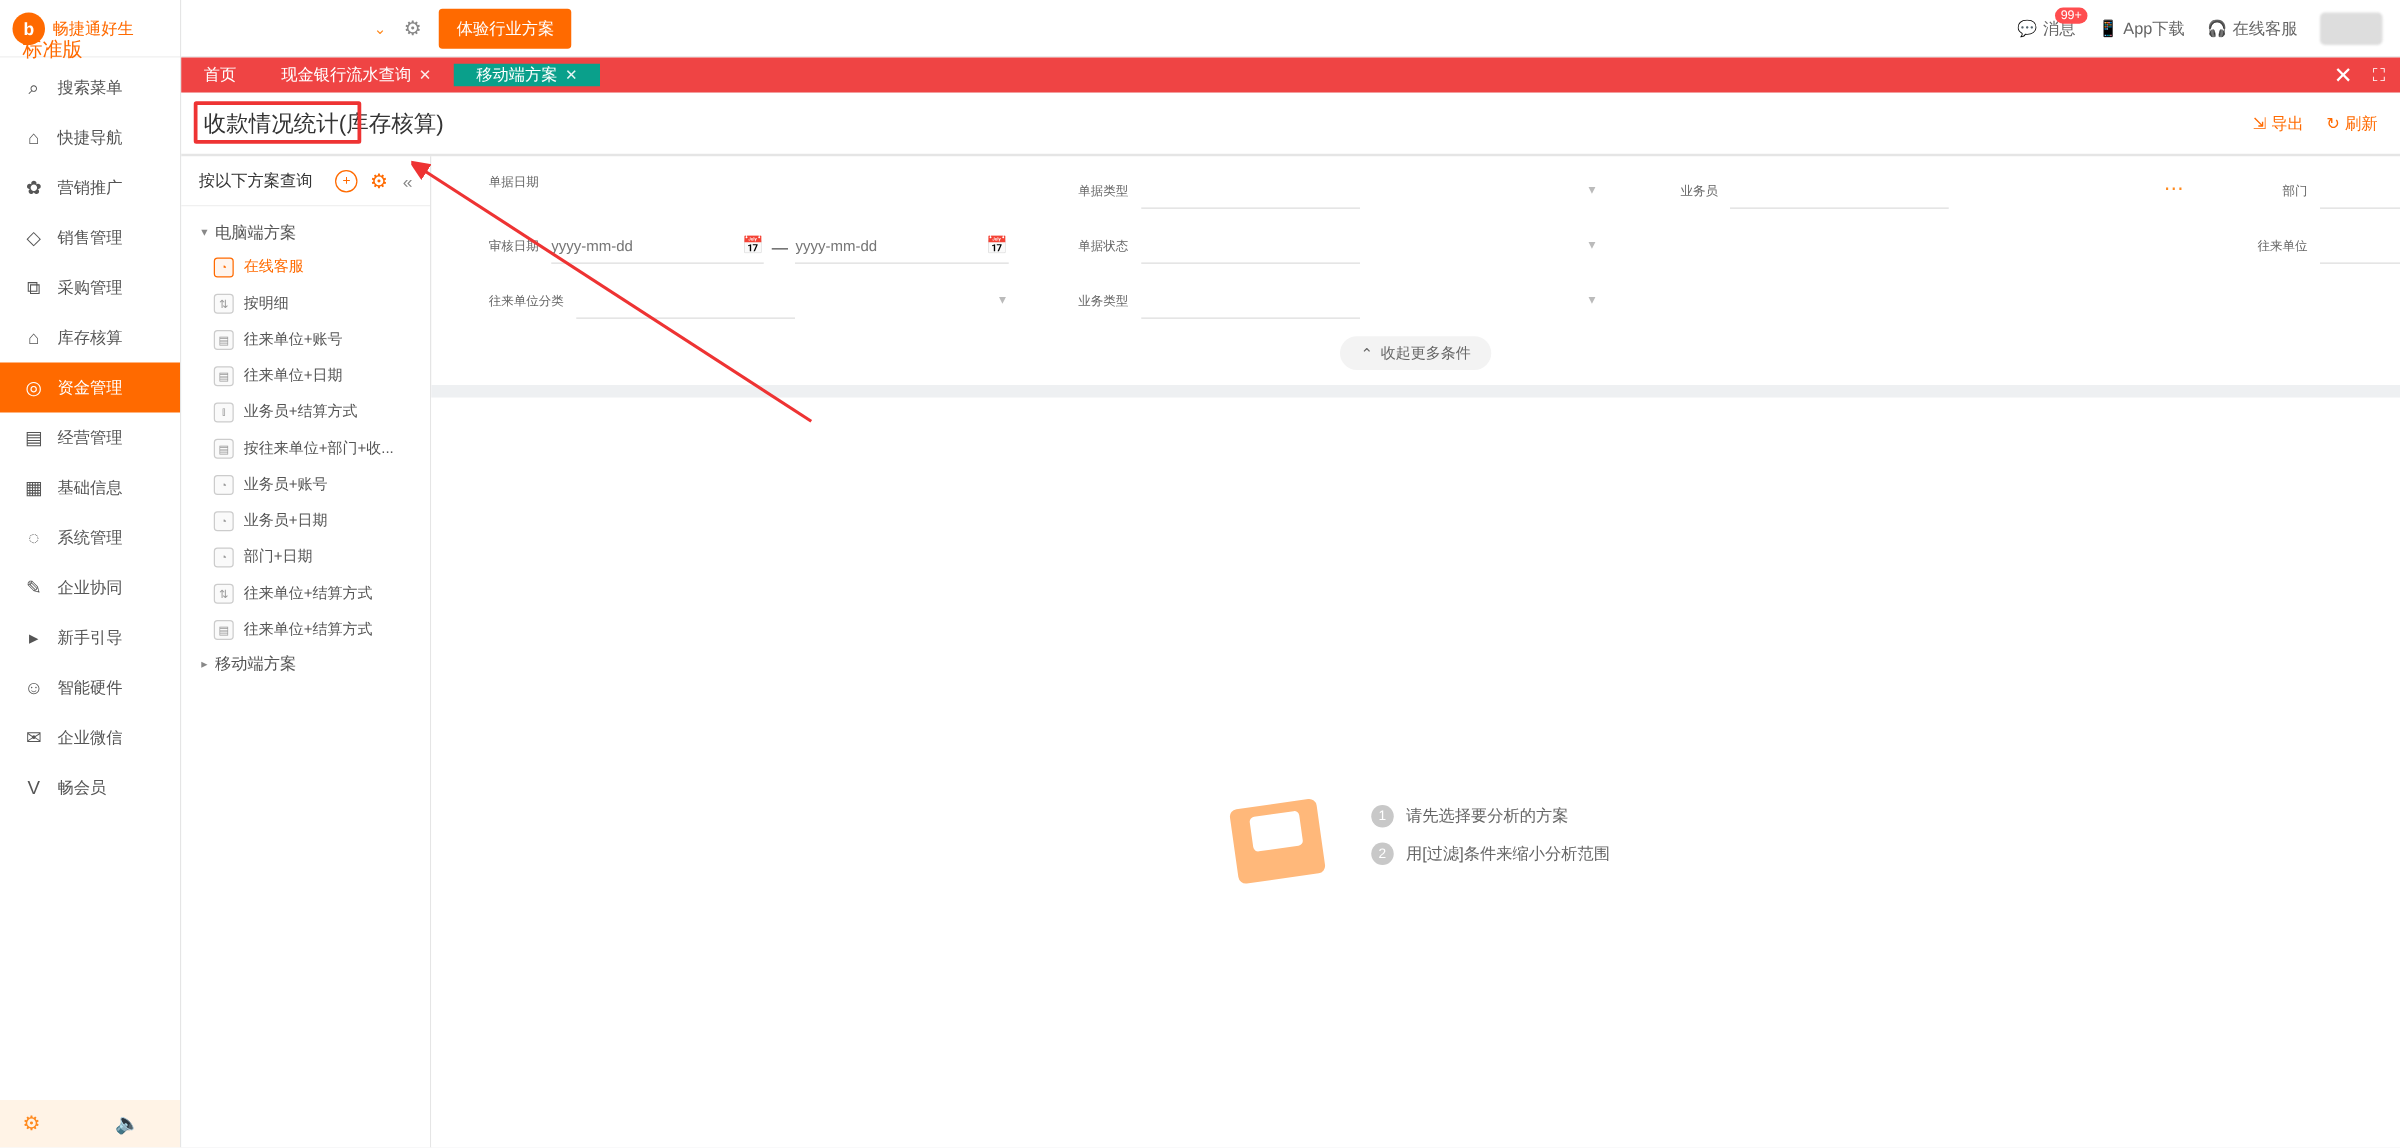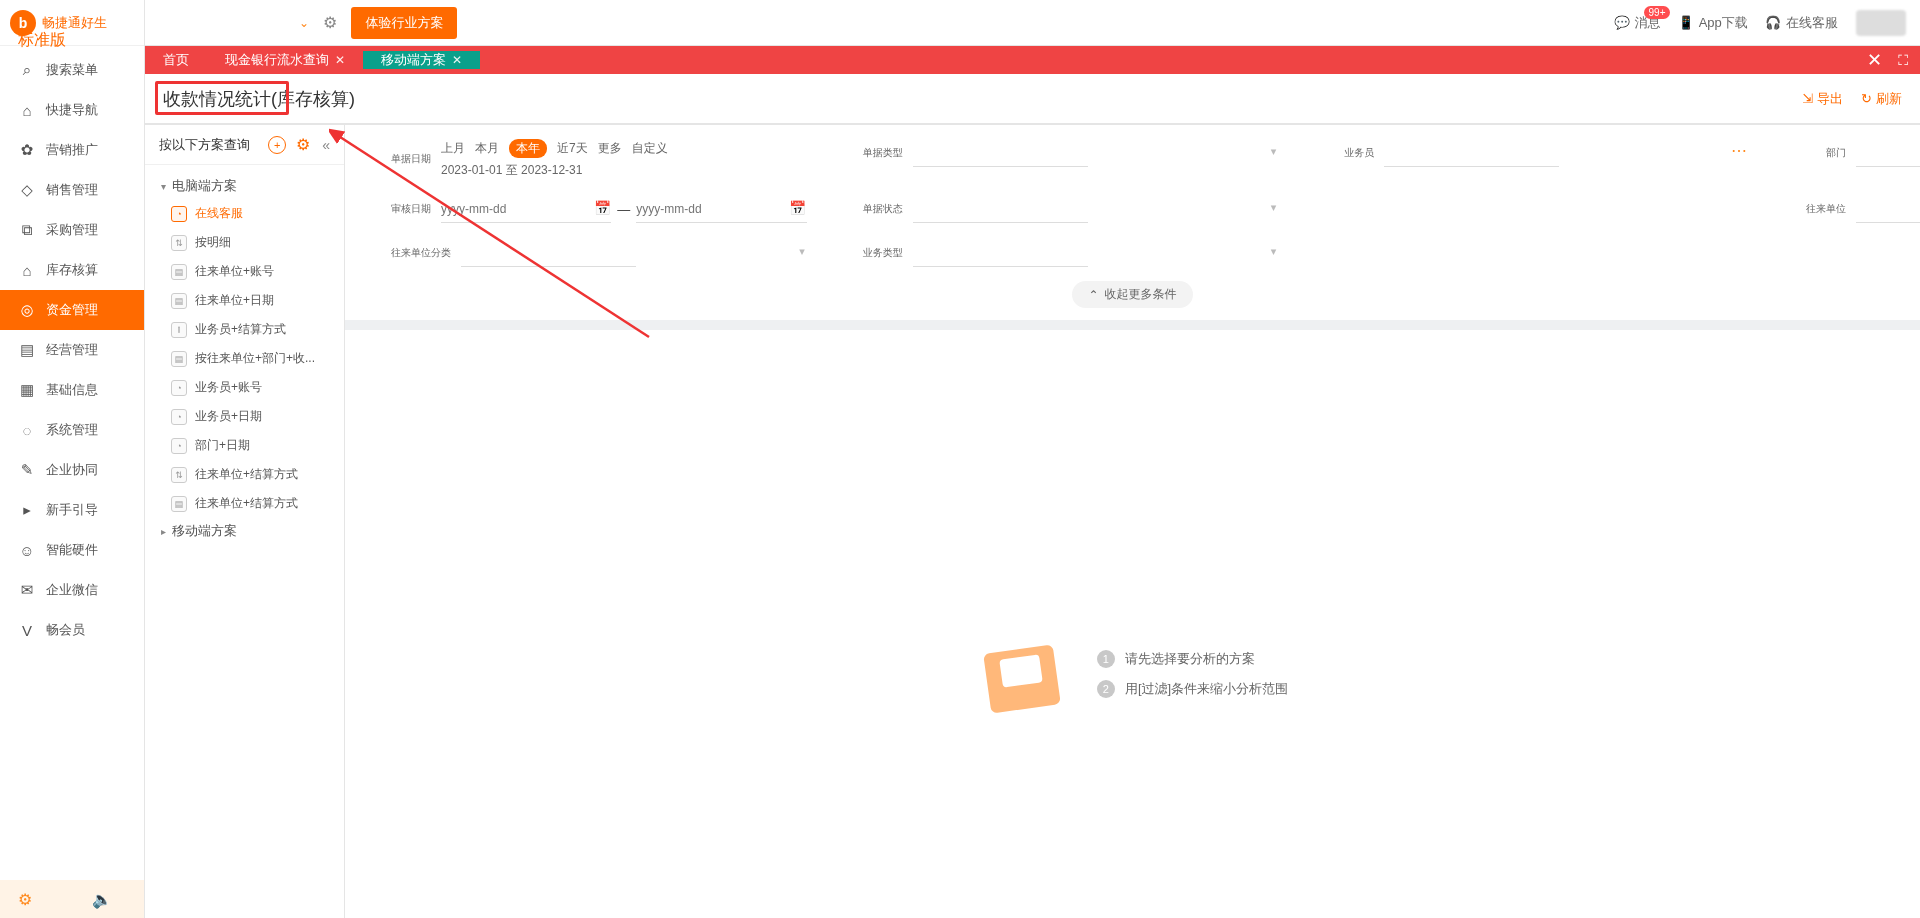--- a/index.html
+++ b/index.html
@@ -309,31 +309,20 @@
                 <path d="M0,0 L0,6 L7,3 z" fill="#e33"></path>
               </marker>
             </defs>
           <line x1="320" y1="210" x2="8" y2="8" stroke="#e33" stroke-width="2.5" marker-end="url(#ah)"></line>
         </svg>
 
         <div class="filter-grid">
 
           <div class="frow">
             <span class="flabel">单据日期</span>
-            <div style="flex:1">
-              <div class="date-tabs" id="dtabs">
-                  <span class="dt">上月</span>
-                  <span class="dt">本月</span>
-                  <span class="dt active">本年</span>
-                  <span class="dt">近7天</span>
-                  <span class="dt">更多</span>
-                  <span class="dt">自定义</span>
-                </div>
-              <div class="date-range">2023-01-01 至 2023-12-31</div>
-            </div>
           </div>
           <div class="frow">
             <span class="flabel">单据类型</span>
             <div class="fsel"><input class="finput" style=""><span class="caret">▾</span></div>
           </div>
           <div class="frow">
             <span class="flabel">业务员</span>
             <div class="fsel"><input class="finput" style=""><span class="dots">⋯</span></div>
           </div>
 

